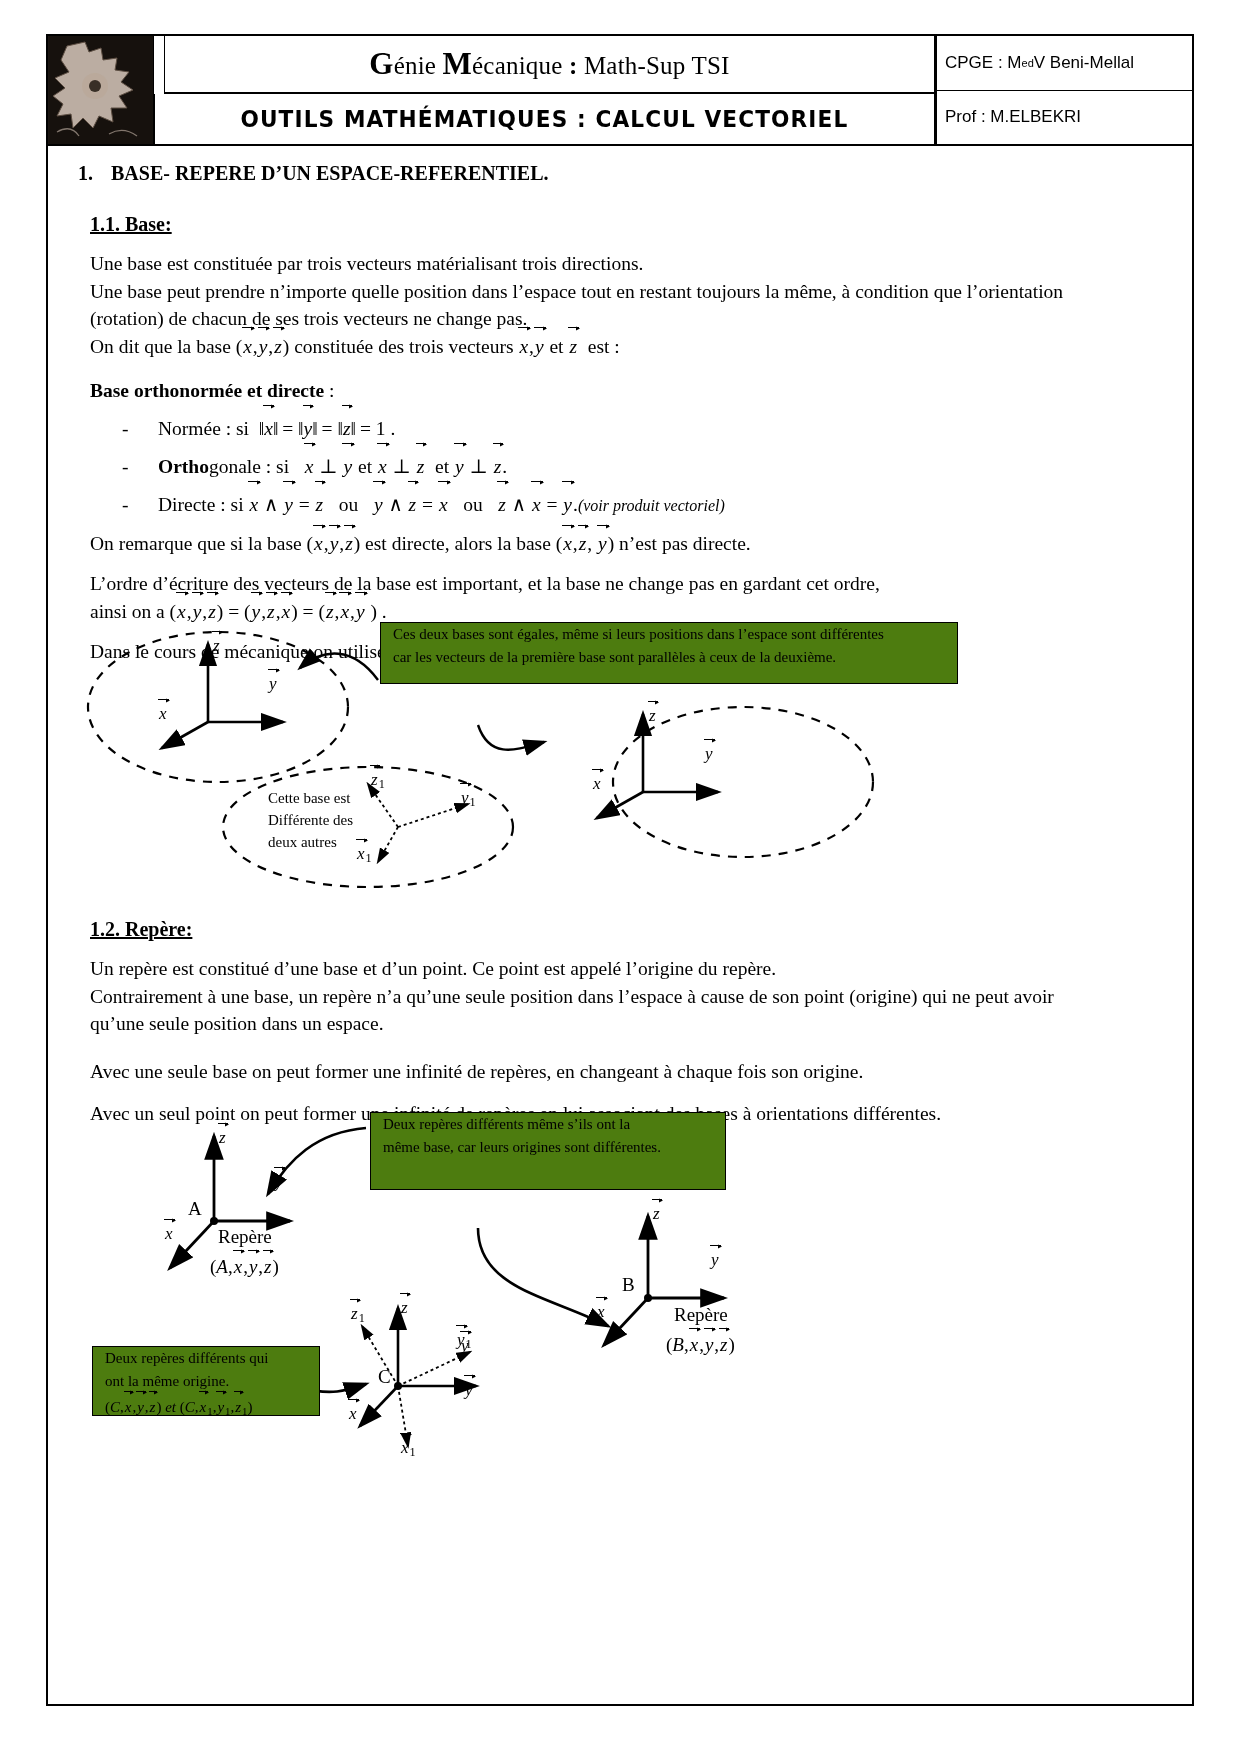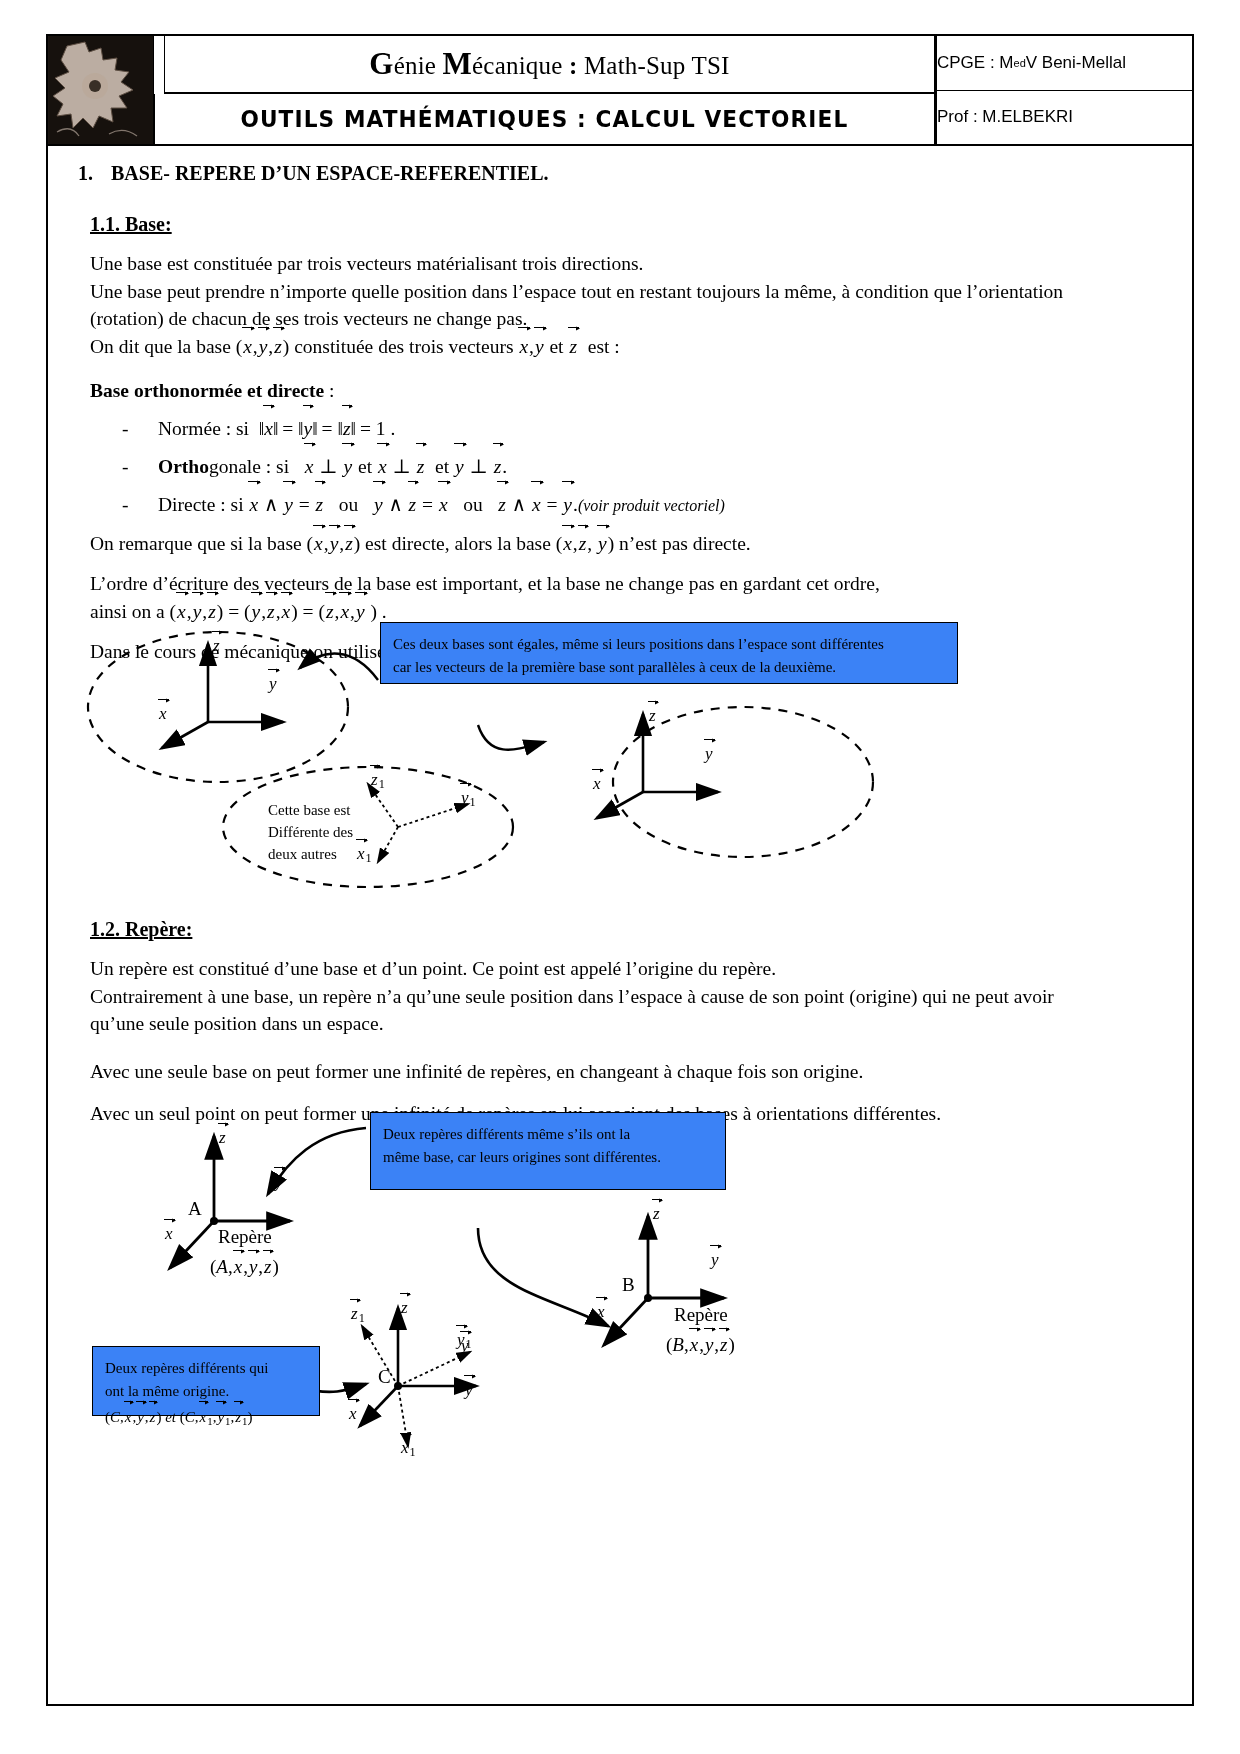--- a/index.html
+++ b/index.html
@@ -103,21 +103,21 @@
     display: flex;
     flex-direction: column;
     border: 2px solid #000;
     border-left: 1px solid #000;
     box-sizing: border-box;
   }
   .hdr-cell {
     flex: 1;
     display: flex;
     align-items: center;
-    padding-left: 0;
+    padding-left: 8px;
     font-family: "Liberation Sans", sans-serif;
     font-size: 17px;
     box-sizing: border-box;
   }
   .hdr-cell.b1 { border-bottom: 1.5px solid #000; }
   .hdr-cell.b2 { border-bottom: 1.5px solid #000; }
   .hdr-cell sup { font-size: 11px; vertical-align: super; }
 
   
   .content {
@@ -203,31 +203,30 @@
     position: absolute;
     left: -36px;
     top: 0;
   }
 
   
   .figure { position: relative; }
   .callout {
     position: absolute;
     border: 1.6px solid #000;
-    background: #3b82f6;
+    background: #4d7c0f;
     box-sizing: border-box;
     font-size: 15px;
     line-height: 1.55;
-    padding: 10px 12px;
+    padding: 0 12px;
   }
   .figtext {
     position: absolute;
     font-size: 15px;
     line-height: 1.45;
-    margin-top: 12px;
   }
   .lbl {
     position: absolute;
     font-size: 17px;
   }
   .lbl.big { font-size: 19px; }
   svg { display: block; }
 </style>
 </head>
 <body>

